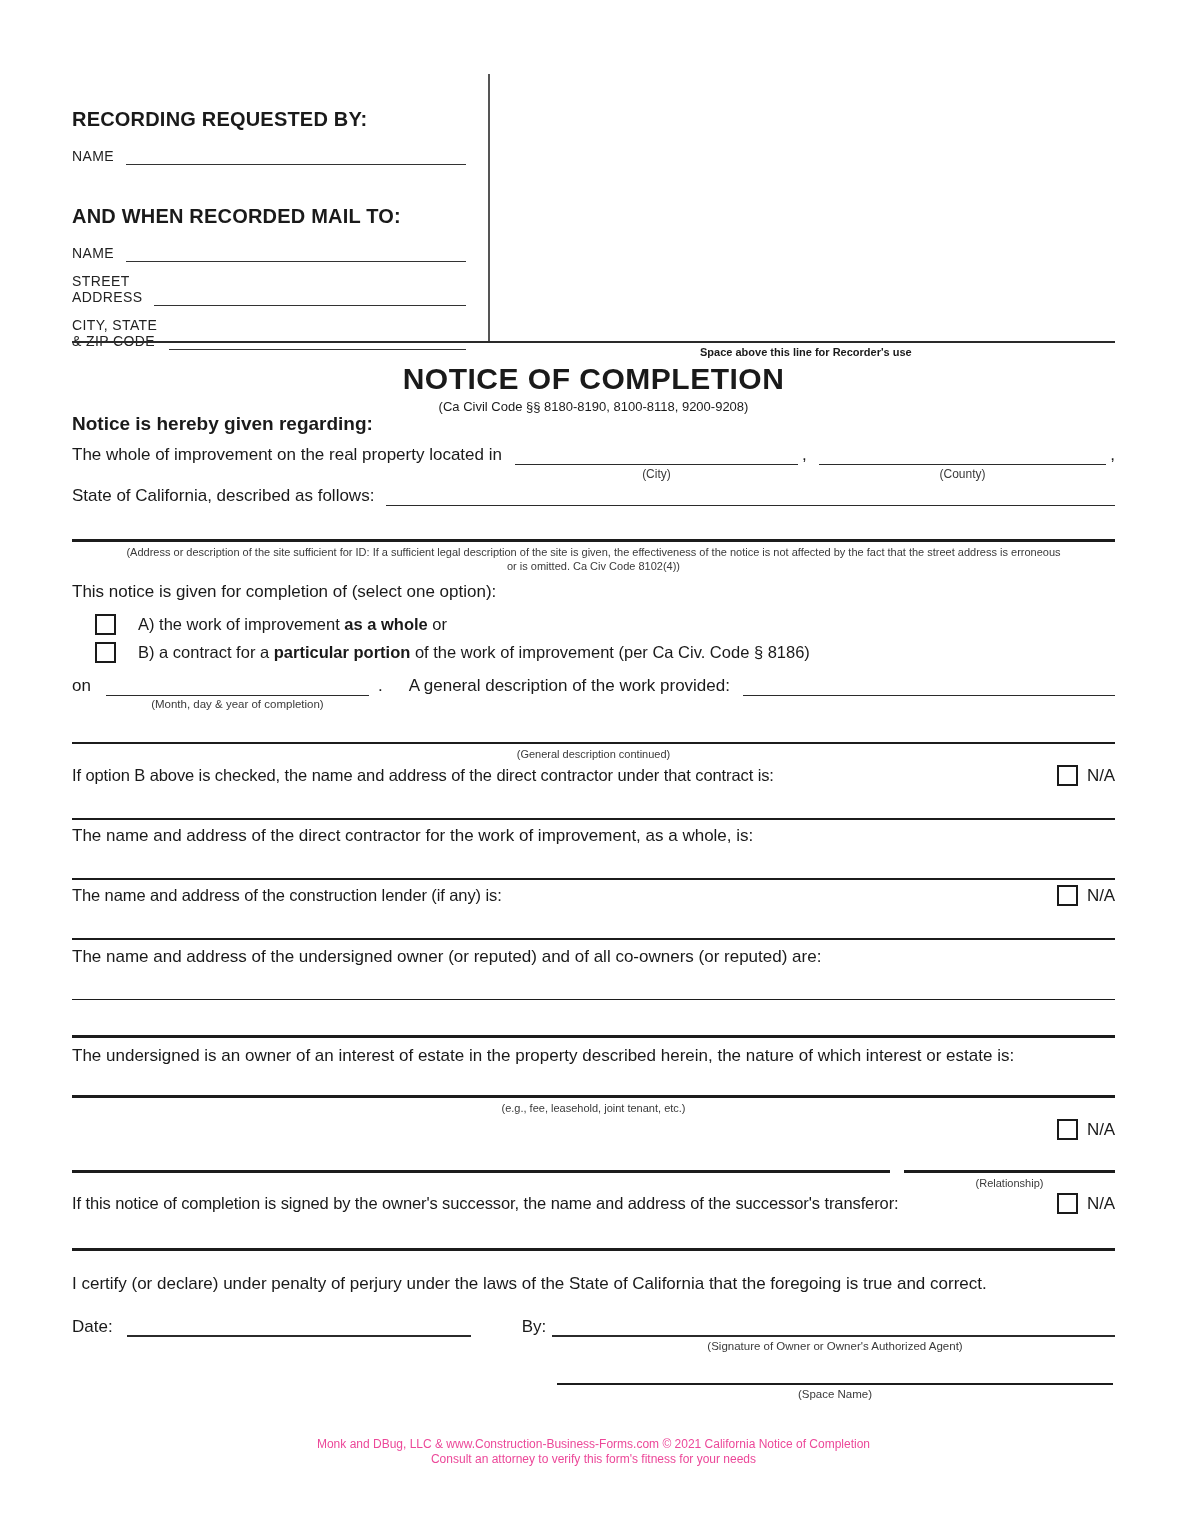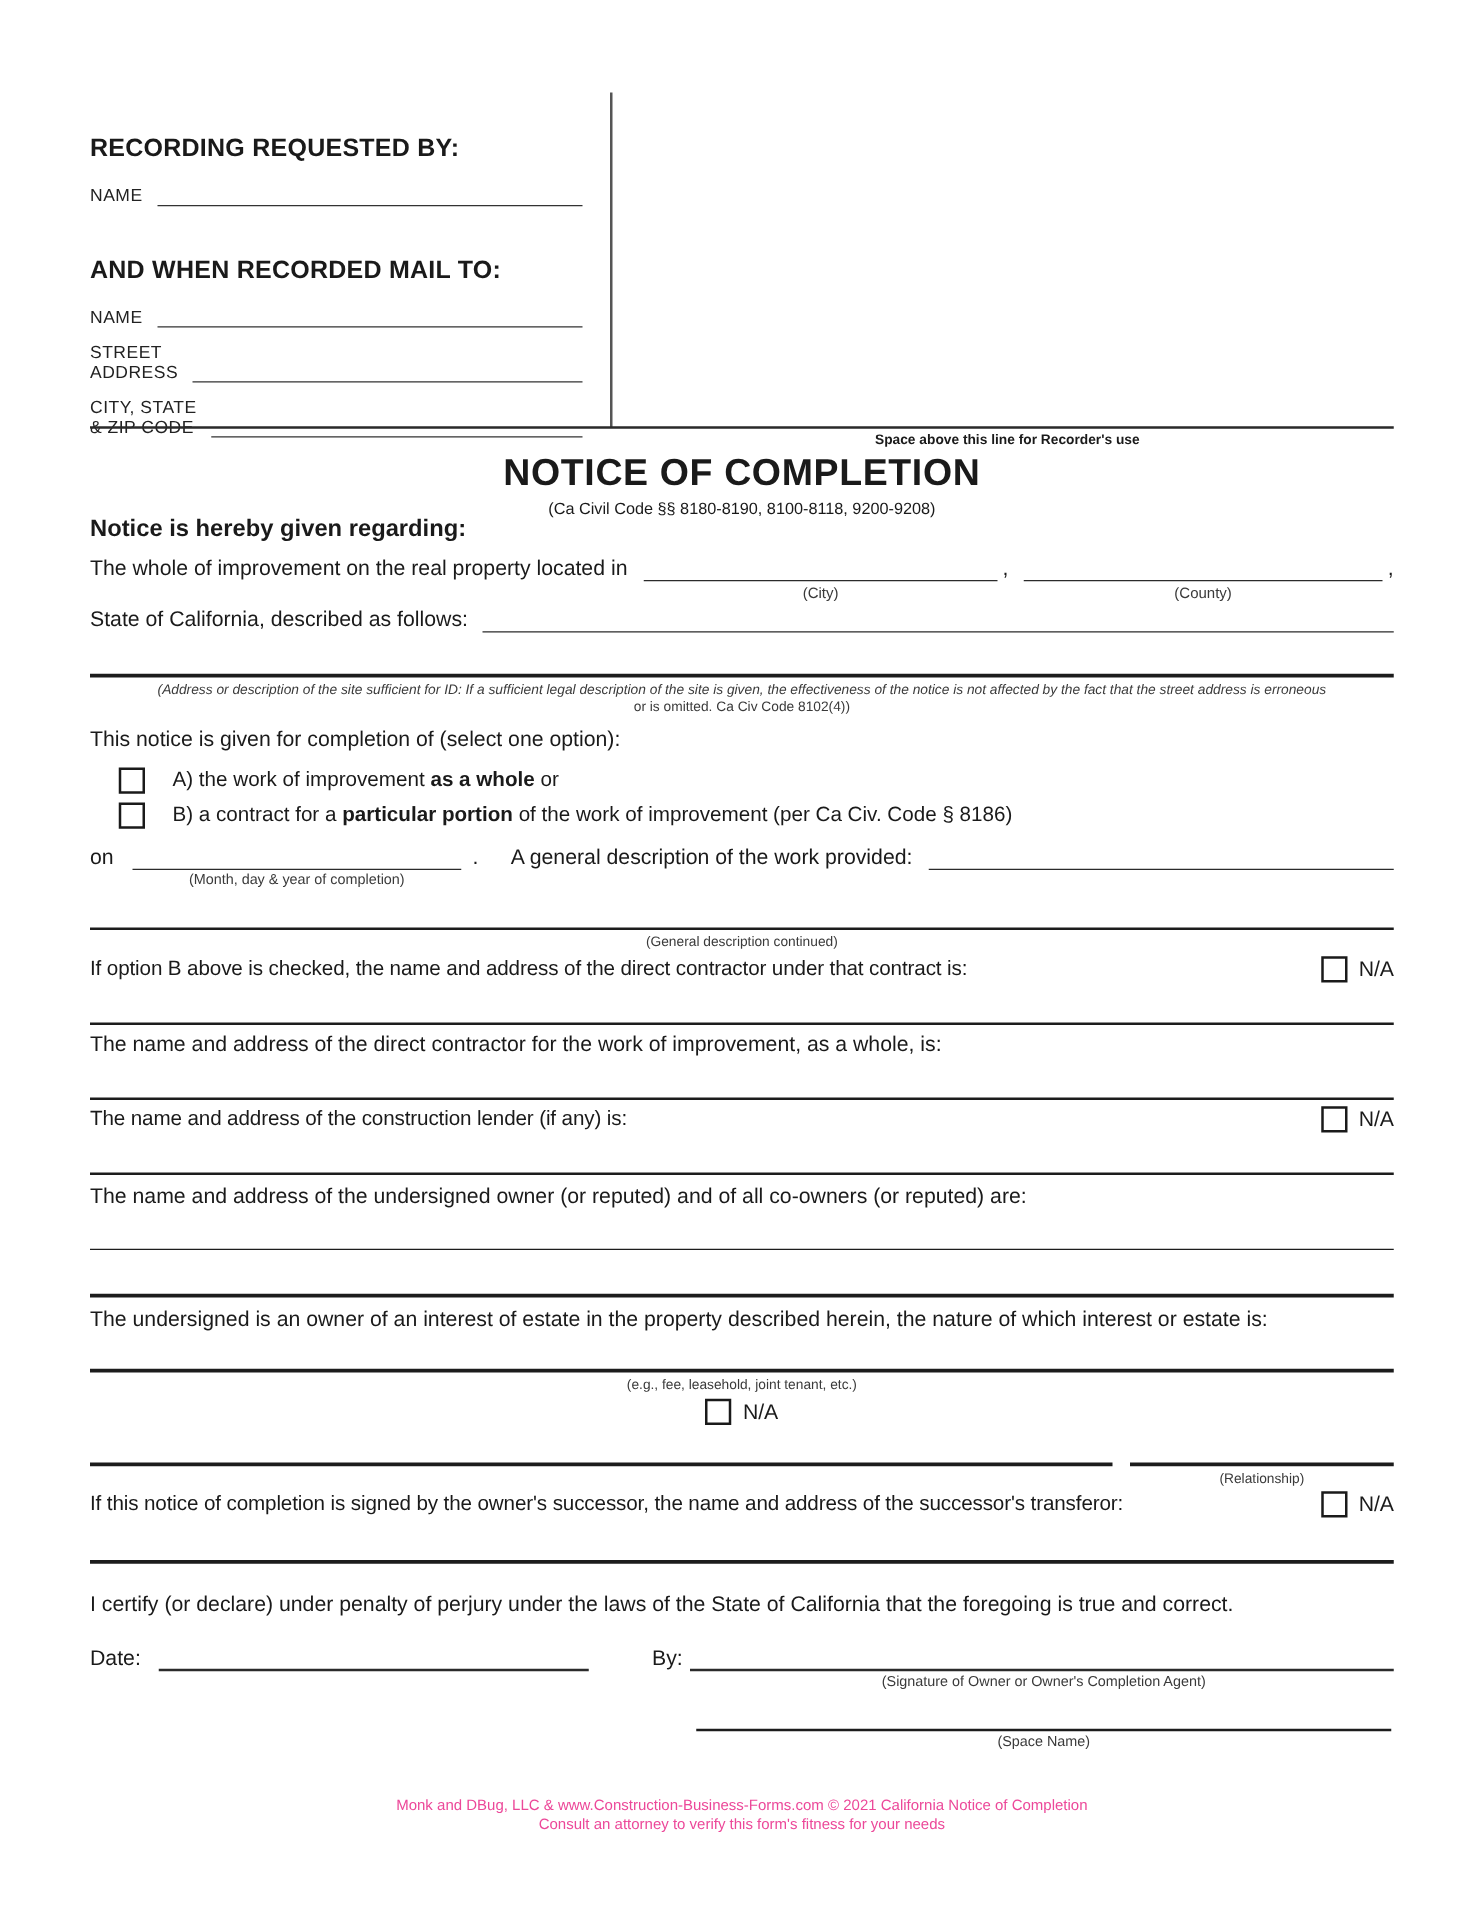--- a/index.html
+++ b/index.html
@@ -42,21 +42,21 @@
   .comma { margin-left:4px; }
   .cap { font-size:11px; color:#3a3a3a; line-height:14px; }
   .rule  { border-bottom:2px solid #1c1c1c; height:0; }
   .rule-thick { border-bottom:3px solid #1c1c1c; height:0; }
   .center { text-align:center; }
 
   .checkbox { width:21px; height:21px; border:2px solid #1a1a1a; background:#fff; flex:0 0 auto; }
   .option-row { display:flex; align-items:center; margin-left:23px; font-size:16.5px; }
   .option-row .checkbox { margin-right:22px; }
 
-  .q-row { display:flex; align-items:flex-start; justify-content:center; font-size:16.5px; letter-spacing:-0.1px; }
+  .q-row { display:flex; align-items:flex-start; justify-content:flex-end; font-size:16.5px; letter-spacing:-0.1px; }
   .q-text { flex:1; padding-right:10px; }
   .na-group { display:flex; align-items:center; flex:0 0 auto; margin-top:-1px; }
   .na-group .na-text { margin-left:9px; font-size:17px; }
 
   .rel-row { display:flex; }
   .rel-long { flex:0 0 818px; border-bottom:3px solid #1c1c1c; }
   .rel-short { flex:1; margin-left:14px; border-bottom:3px solid #1c1c1c; }
   .rel-cap { margin-left:832px; width:211px; text-align:center; }
 
   .sign-row { display:flex; align-items:flex-end; }
@@ -120,21 +120,21 @@
       <span class="comma">,</span>
     </div>
 
     <div class="flexrow" style="margin-top:21px;">
       <span>State of California, described as follows:</span>
       <div class="fill" style="flex:1; margin-left:12px;"></div>
     </div>
 
     <div class="rule-thick" style="margin-top:33px;"></div>
     <div class="cap center" style="margin-top:3px;">
-      <span style="display:block;font-style:italic;">(Address or description of the site sufficient for ID: If a sufficient legal description of the site is given, the effectiveness of the notice is not affected by the fact that the street address is erroneous</span>
+      <span style="display:block;">(Address or description of the site sufficient for ID: If a sufficient legal description of the site is given, the effectiveness of the notice is not affected by the fact that the street address is erroneous</span>
       <span style="display:block;">or is omitted. Ca Civ Code 8102(4))</span>
     </div>
 
     <div style="margin-top:9px;">This notice is given for completion of (select one option):</div>
 
     <div class="option-row" style="margin-top:12px;">
       <div class="checkbox"></div>
       <span><span>A) the work of improvement </span><b>as a whole</b><span> or</span></span>
     </div>
     <div class="option-row" style="margin-top:7px;">
@@ -207,21 +207,21 @@
     <div class="rule-thick" style="margin-top:34px;"></div>
 
     <div style="margin-top:23px;">I certify (or declare) under penalty of perjury under the laws of the State of California that the foregoing is true and correct.</div>
 
     <div class="sign-row" style="margin-top:23px;">
       <span>Date:</span>
       <div class="date-fill"></div>
       <span style="margin-left:51px;">By:</span>
       <div class="by-fill"></div>
     </div>
-    <div class="under-by sig-cap">(Signature of Owner or Owner's Completion Agent)</div>
+    <div class="under-by sig-cap">(Signature of Owner or Owner's Authorized Agent)</div>
 
     <div class="under-by rule" style="margin-top:31px;"></div>
     <div class="under-by sig-cap">(Space Name)</div>
 
     <div class="footer">
       <div>Monk and DBug, LLC &amp; www.Construction-Business-Forms.com © 2021 California Notice of Completion</div>
       <div>Consult an attorney to verify this form's fitness for your needs</div>
     </div>
 
   </div>

